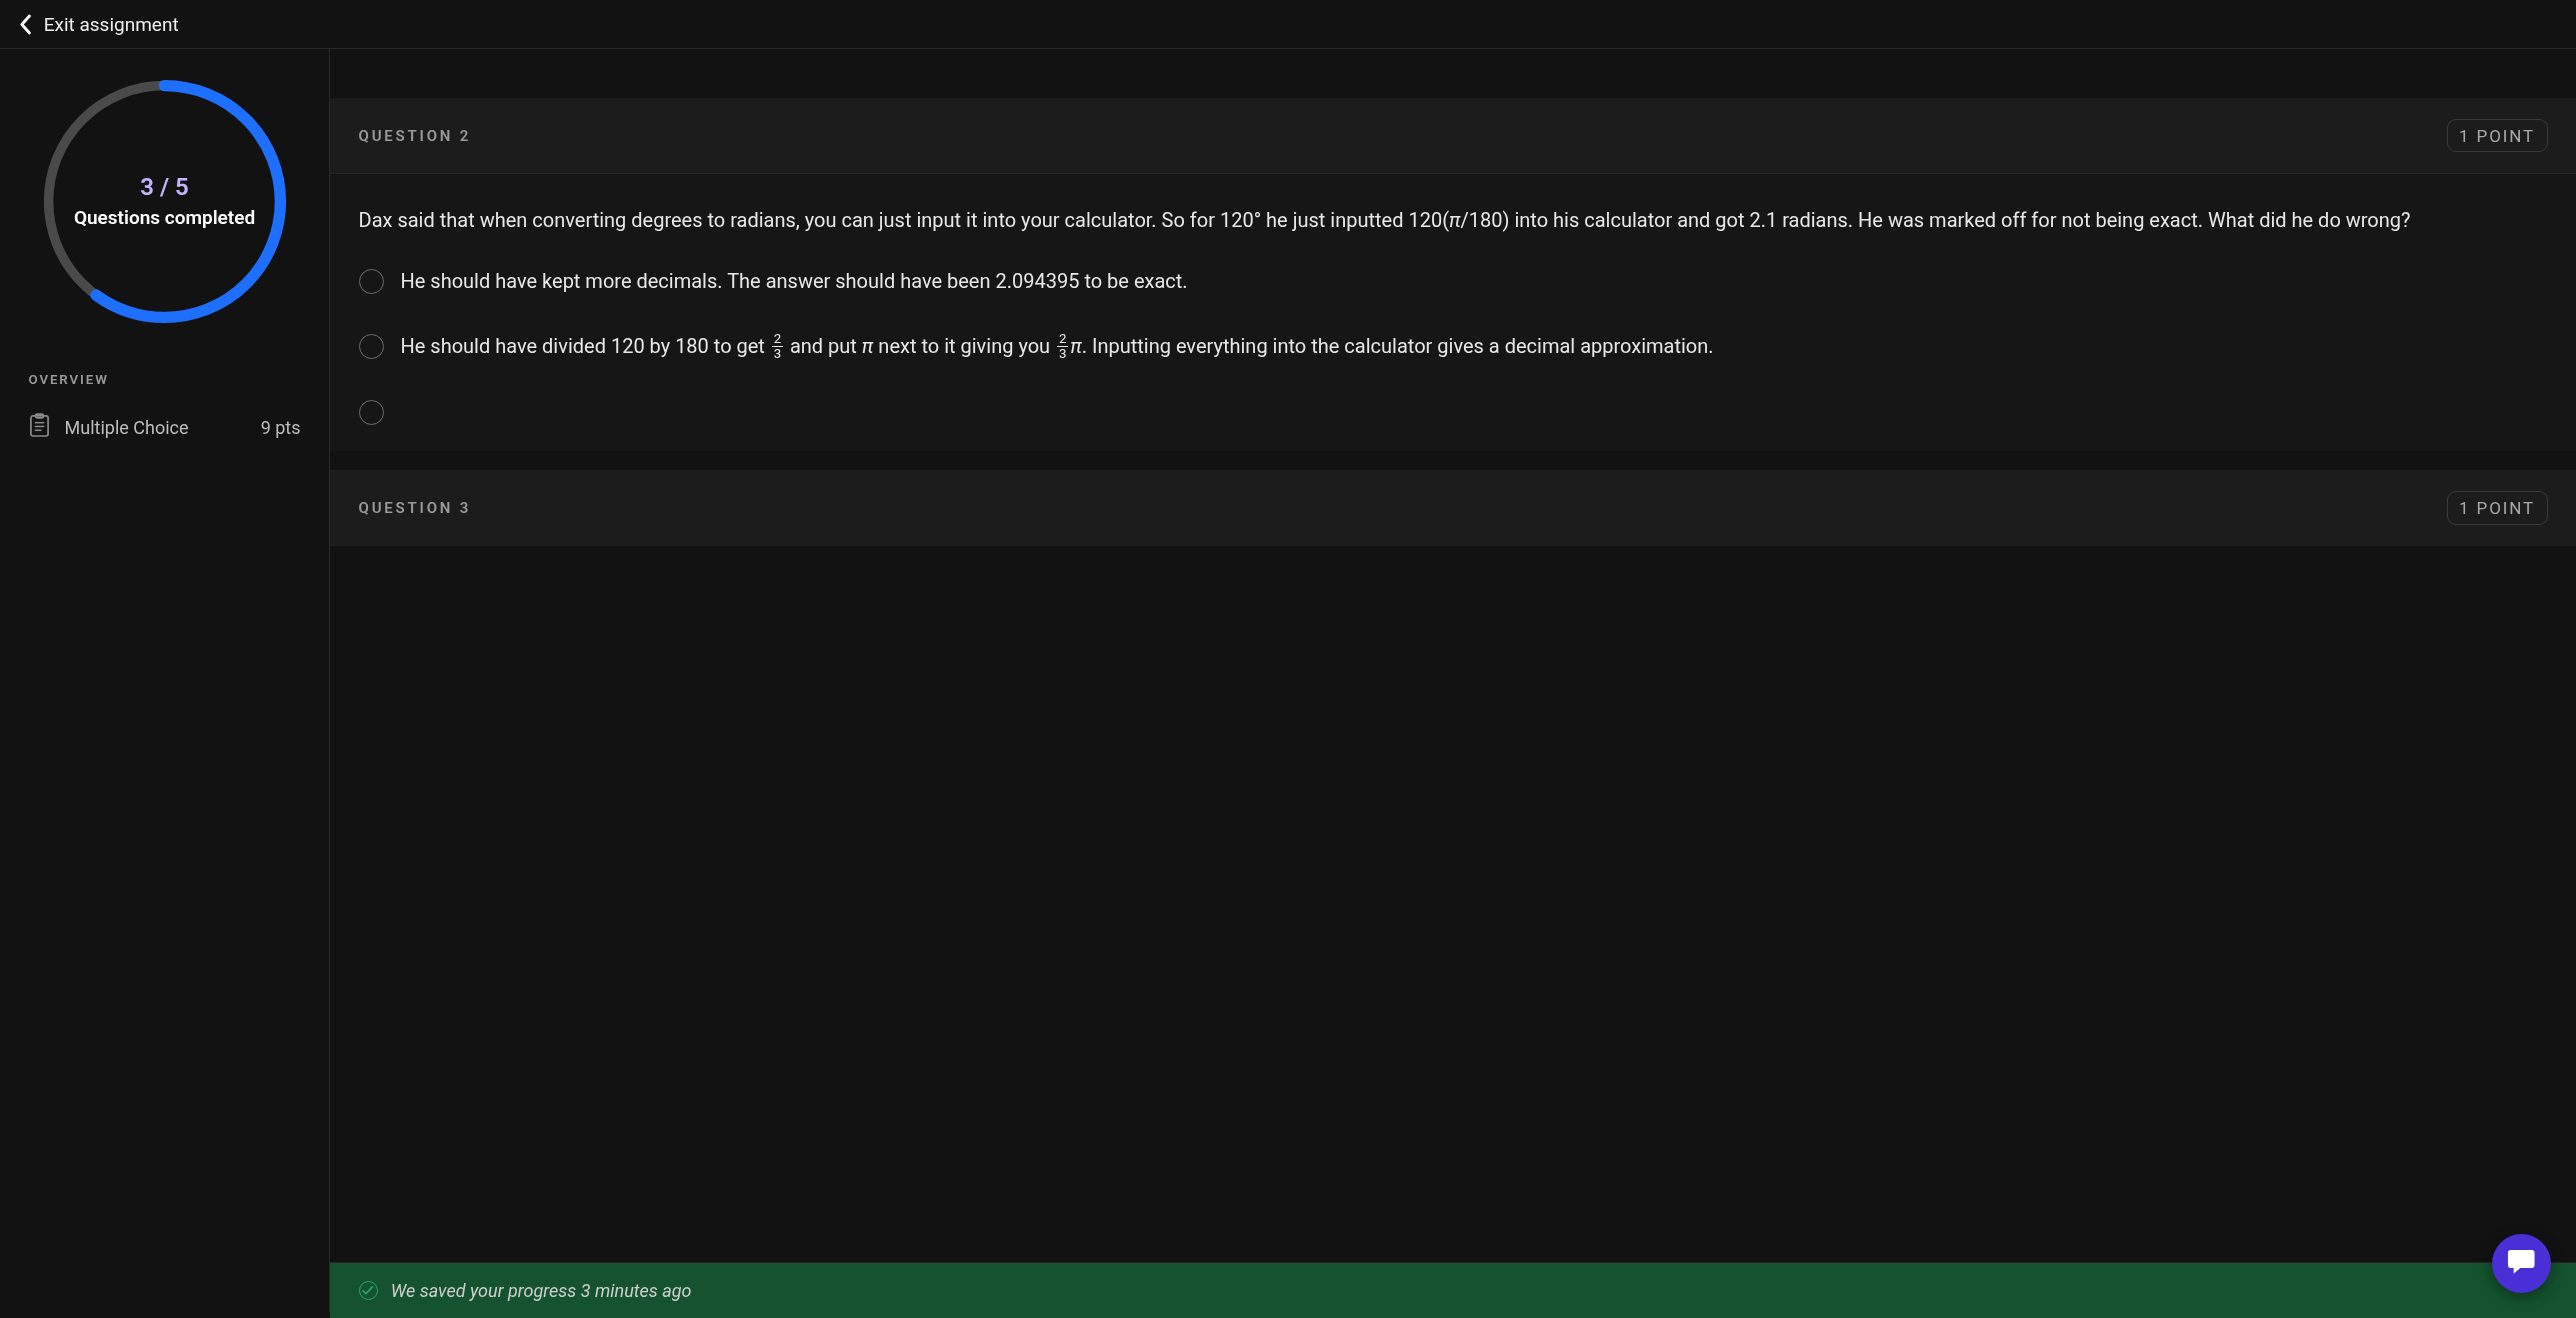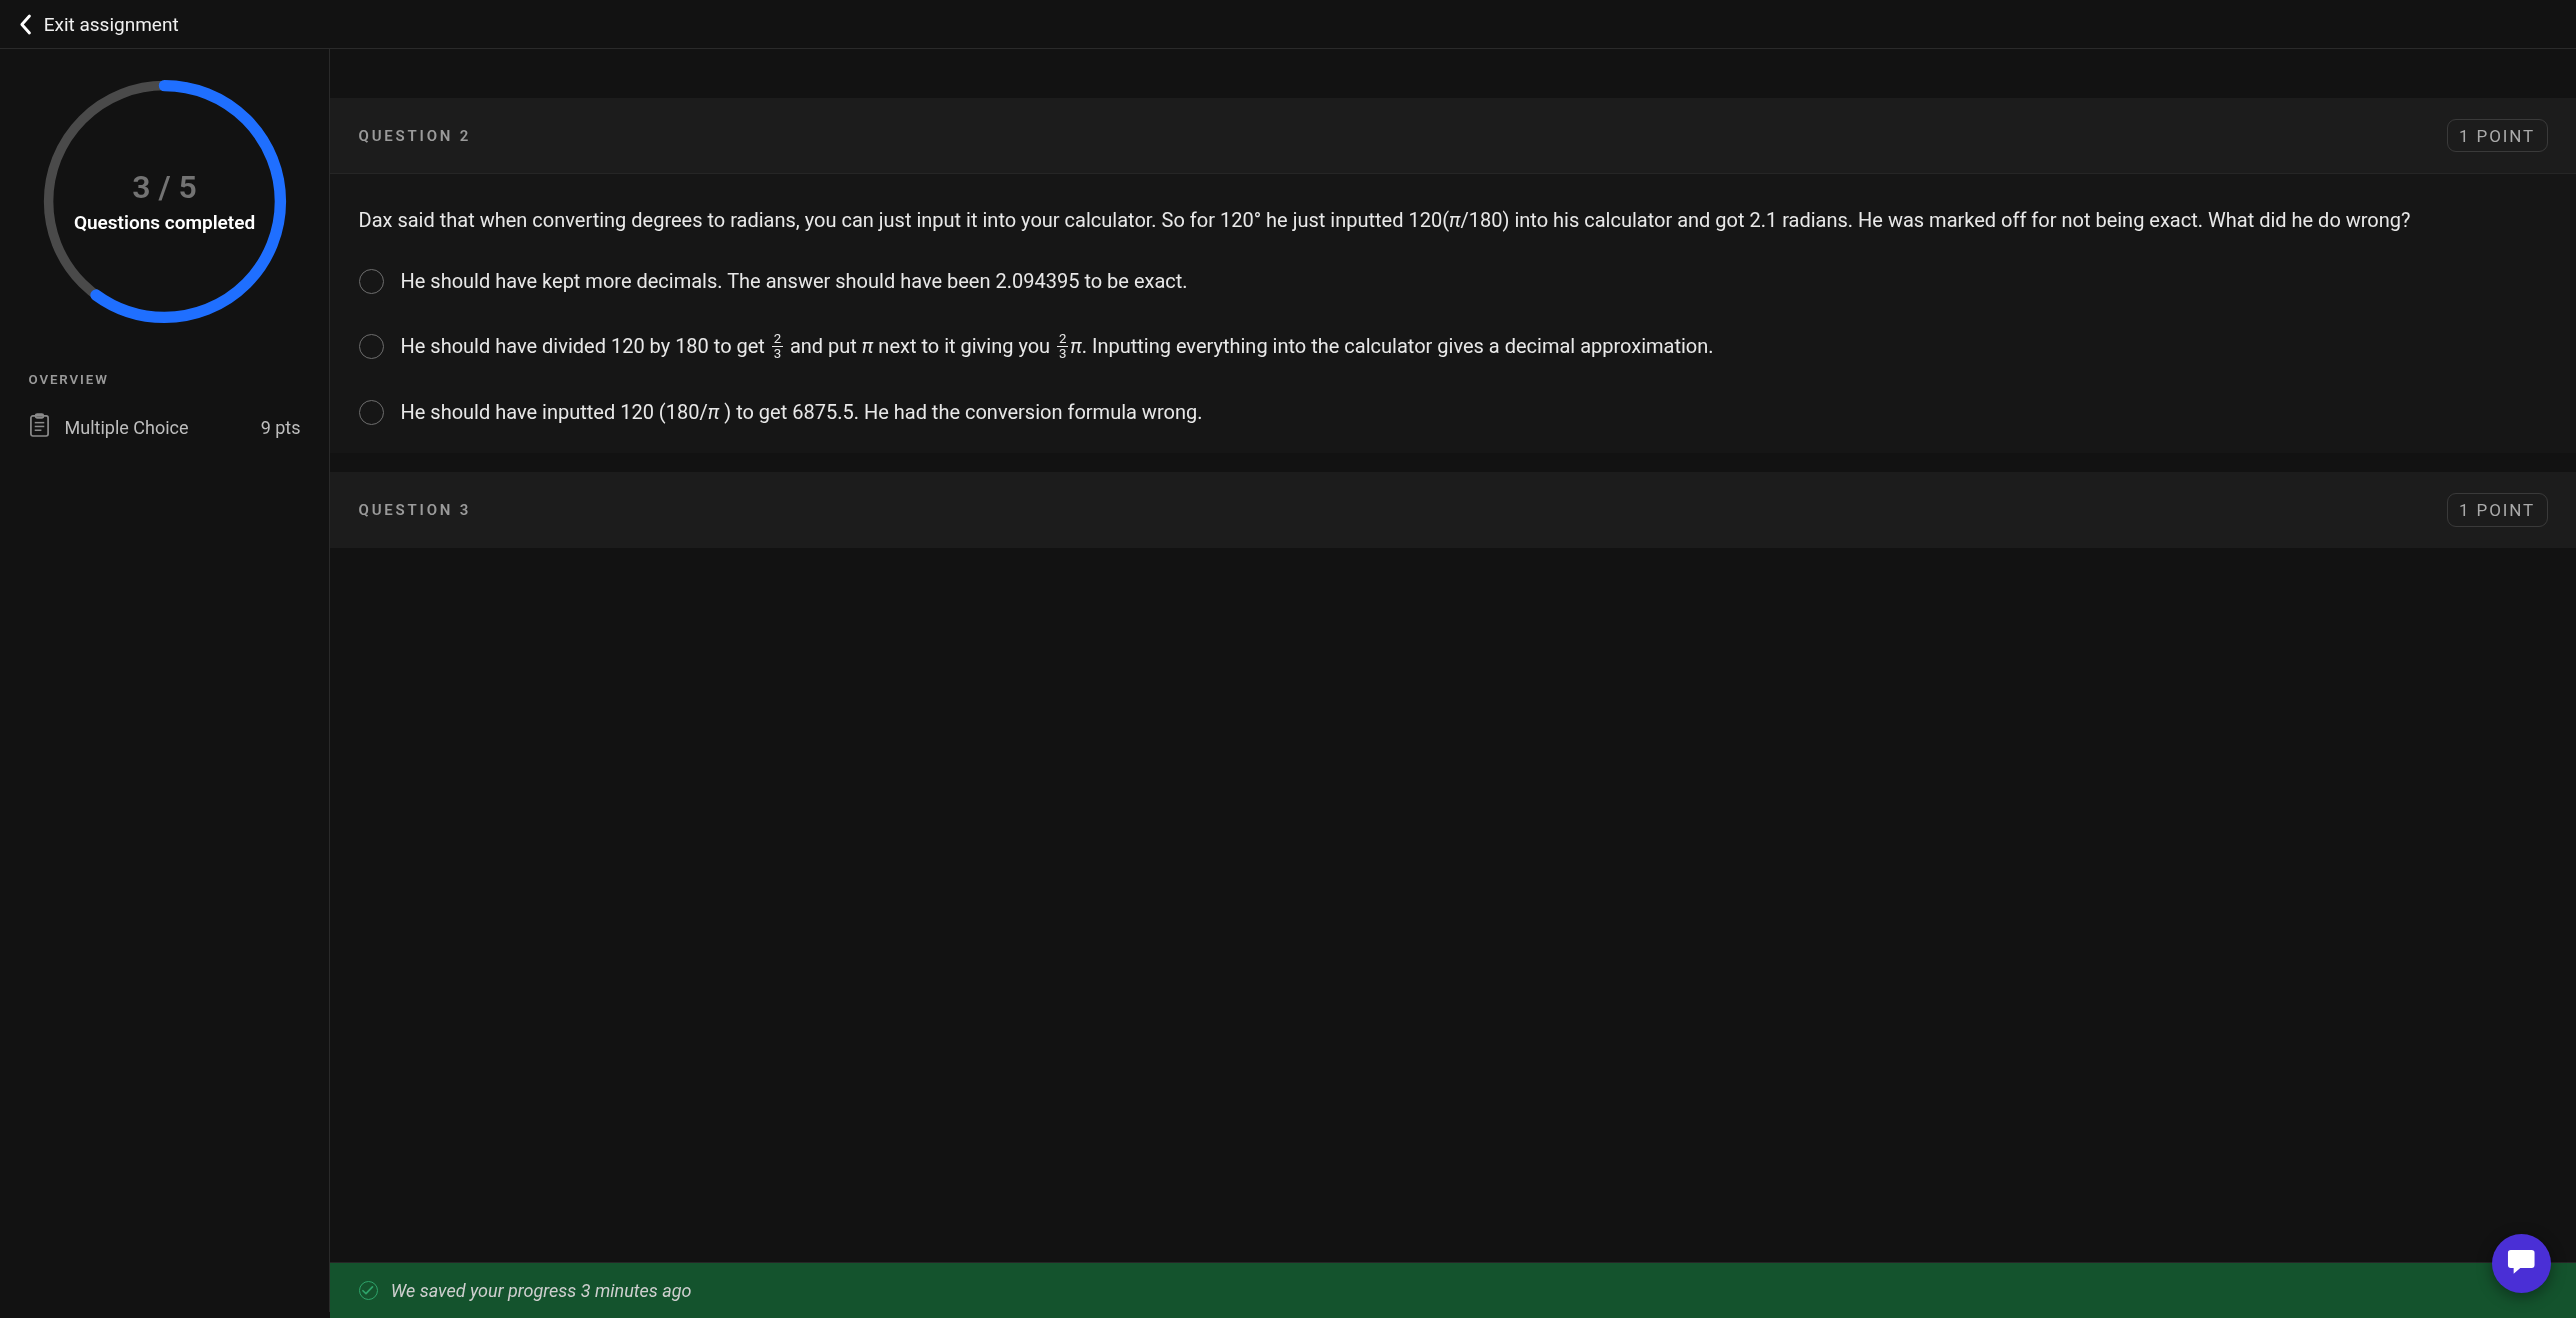--- a/index.html
+++ b/index.html
@@ -55,21 +55,21 @@
   .ring-bg { stroke: #4a4a4a; }
   .ring-fg { stroke: #1f6fff; }
   .ring-label {
     position: absolute;
     inset: 0;
     display: flex;
     flex-direction: column;
     align-items: center;
     justify-content: center;
   }
-  .ring-count { font-size: 32px; font-weight: 600; color: #737373; }
+  .ring-count { font-size: 24px; font-weight: 600; color: #c4b5fd; }
   .ring-sub { font-size: 19px; font-weight: 600; color: #fff; margin-top: 5.7px; }
 
   .overview-label {
     color: #9a9a9a;
     letter-spacing: 1.9px;
     font-size: 13.3px;
     font-weight: 600;
     margin-bottom: 26.6px;
   }
   .overview-row {
@@ -280,23 +280,20 @@
           <span> and put </span><span class="pi-inline">π</span><span> next to it giving you </span>
           <span class="frac">
               <span class="num">2</span>
               <span class="den">3</span>
             </span><span class="pi-inline">π</span><span>. Inputting everything into the calculator gives a decimal approximation.</span>
         </div>
       </div>
 
       <div class="option">
         <div class="radio-outer"></div>
-        <div class="option-text">
-          <span>He should have inputted 120 (180/</span><span class="pi-inline">π</span><span> ) to get 6875.5. He had the conversion formula wrong.</span>
-        </div>
       </div>
     </div>
 
     <div class="block-gap"></div>
 
     <div class="qheader">
       <div class="qheader-title">QUESTION 3</div>
       <div class="points-badge">1 POINT</div>
     </div>
 

